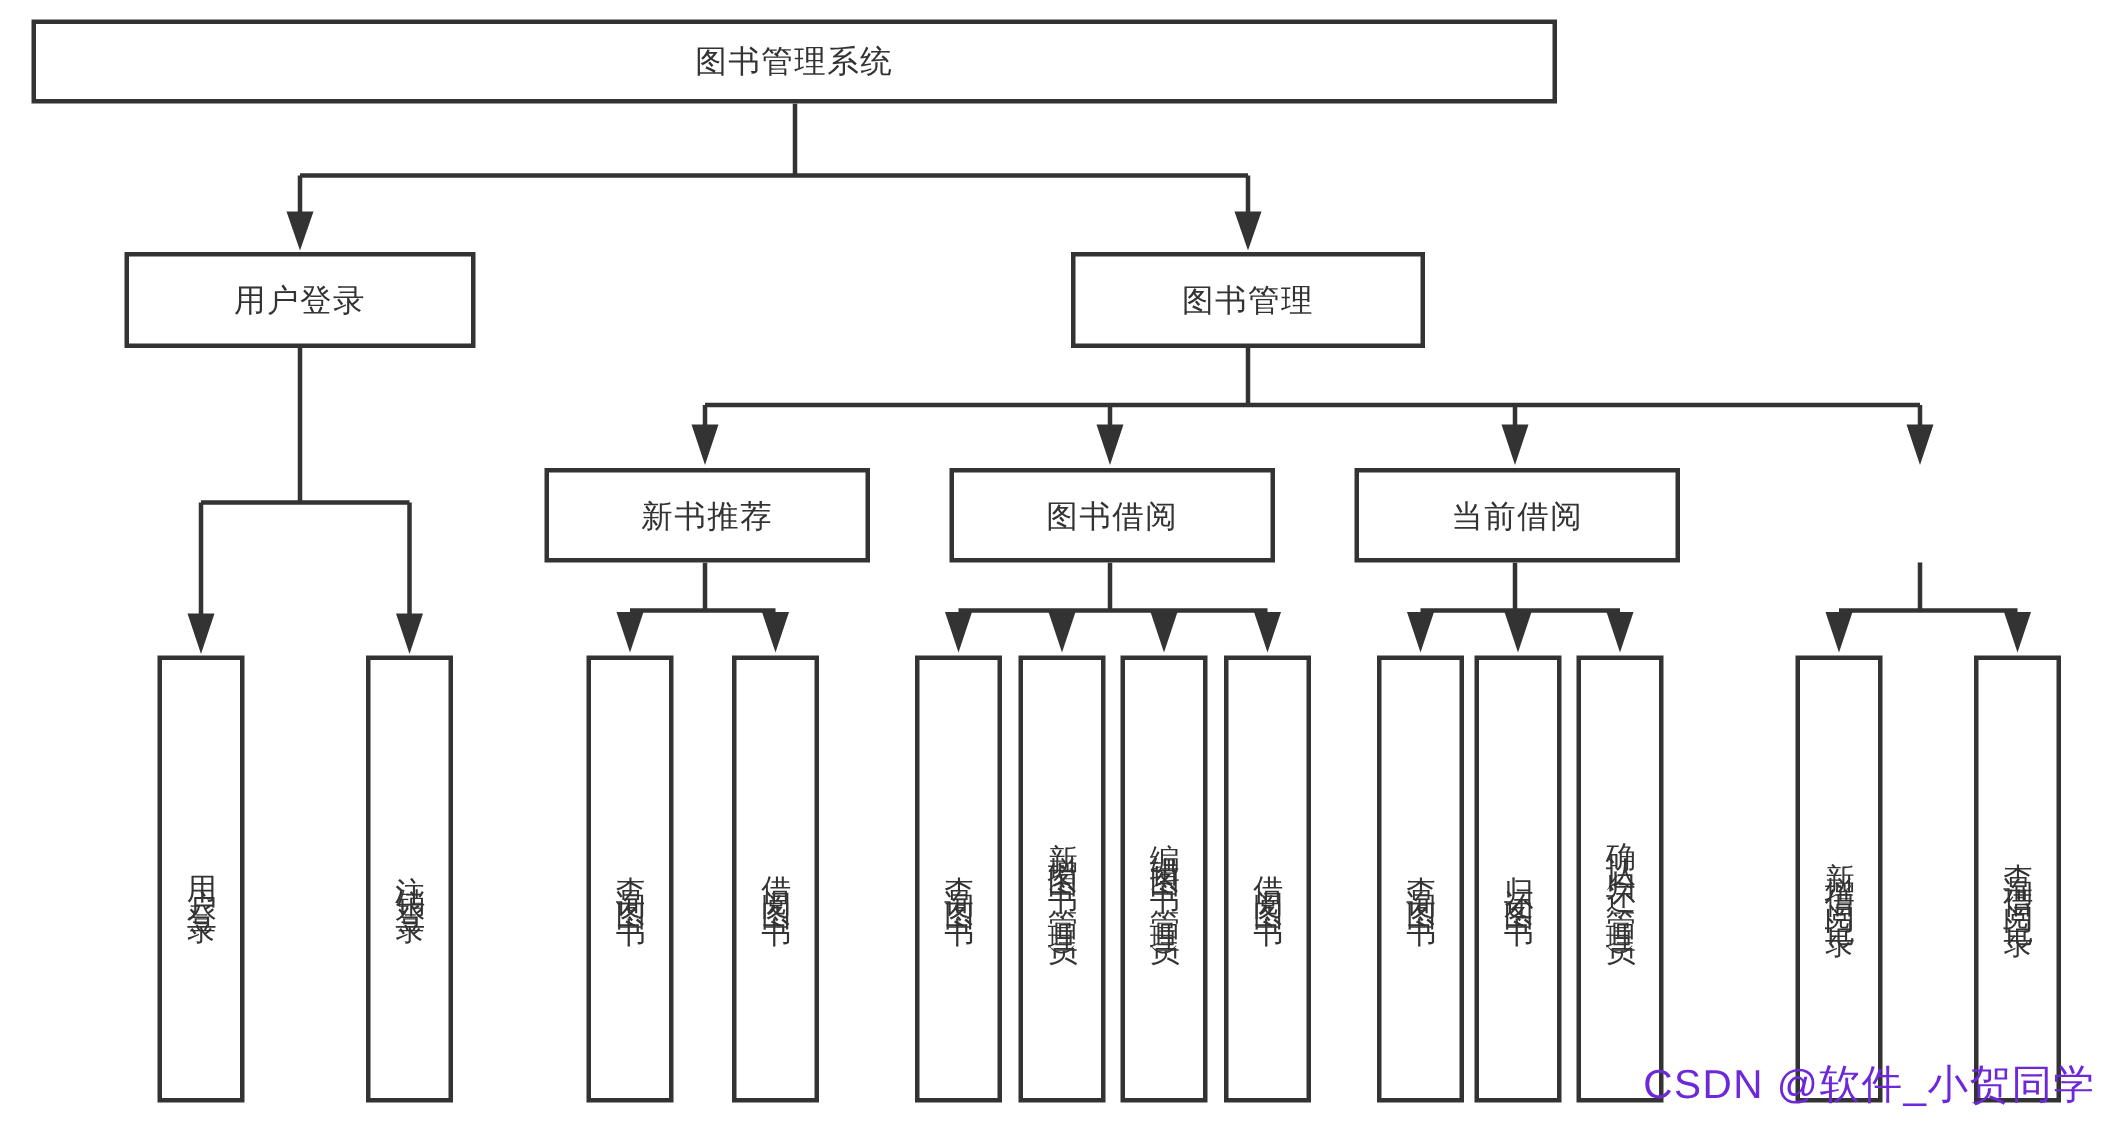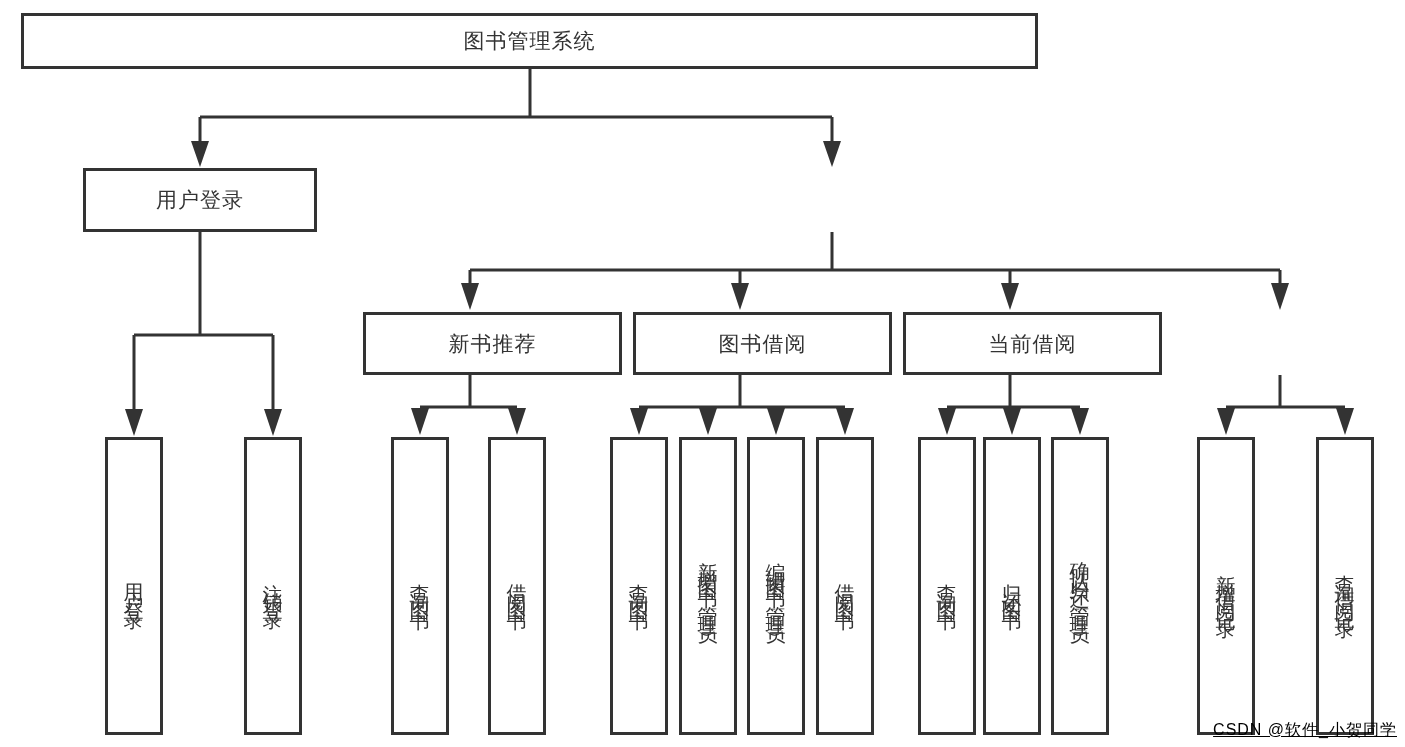--- a/index.html
+++ b/index.html
@@ -34,21 +34,21 @@
     z-index: 2;
   }
   .hlabel {
     font-size: 21px;
     letter-spacing: 1px;
     white-space: nowrap;
   }
   .root-box   { left: 21px;  top: 13px;  width: 1017px; height: 56px; text-align: center; }
   .node-l2-a  { left: 83px;  top: 168px; width: 234px;  height: 64px; }
   .node-l2-b  { left: 714px; top: 168px; width: 236px;  height: 64px; }
-  .node-l3    { top: 312px;  height: 63px; width: 259px; text-align: center; }
+  .node-l3    { top: 312px;  height: 63px; width: 217px; text-align: center; }
   .n3-1 { left: 363px; }
   .n3-2 { left: 633px; }
   .n3-3 { left: 903px; }
   .n3-4 { left: 1173px; }
   .leaf {
     top: 437px;
     height: 298px;
     width: 58px;
   }
   .vtext {
@@ -69,26 +69,25 @@
   .lf-8  { left: 816px; }
   .lf-9  { left: 918px; }
   .lf-10 { left: 983px; }
   .lf-11 { left: 1051px; }
   .lf-12 { left: 1197px; }
   .lf-13 { left: 1316px; }
   .watermark {
     position: absolute;
     right: 8px;
     bottom: 6px;
-    font-size: 16px;
-    color: #000000;
+    font-size: 27px;
+    color: #6d28d9;
     letter-spacing: 1px;
     z-index: 3;
     white-space: nowrap;
-    text-decoration: underline;
   }
 </style>
 </head>
 <body>
 
 <div class="canvas">
 
   <svg class="lines" viewBox="0 0 1405 747" xmlns="http://www.w3.org/2000/svg">
     <g stroke="#333333" stroke-width="3" fill="none">
 
@@ -125,20 +124,23 @@
       <polygon points="1336,408 1354,408 1345,435"></polygon>
     </g>
   </svg>
 
   <div class="box root-box">
     <span class="hlabel">图书管理系统</span>
   </div>
 
   <div class="box node-l2-a">
     <span class="hlabel">用户登录</span>
+  </div>
+  <div class="box node-l2-b">
+    <span class="hlabel">图书管理</span>
   </div>
 
   <div class="box node-l3 n3-1">
     <span class="hlabel">新书推荐</span>
   </div>
   <div class="box node-l3 n3-2">
     <span class="hlabel">图书借阅</span>
   </div>
   <div class="box node-l3 n3-3">
     <span class="hlabel">当前借阅</span>

